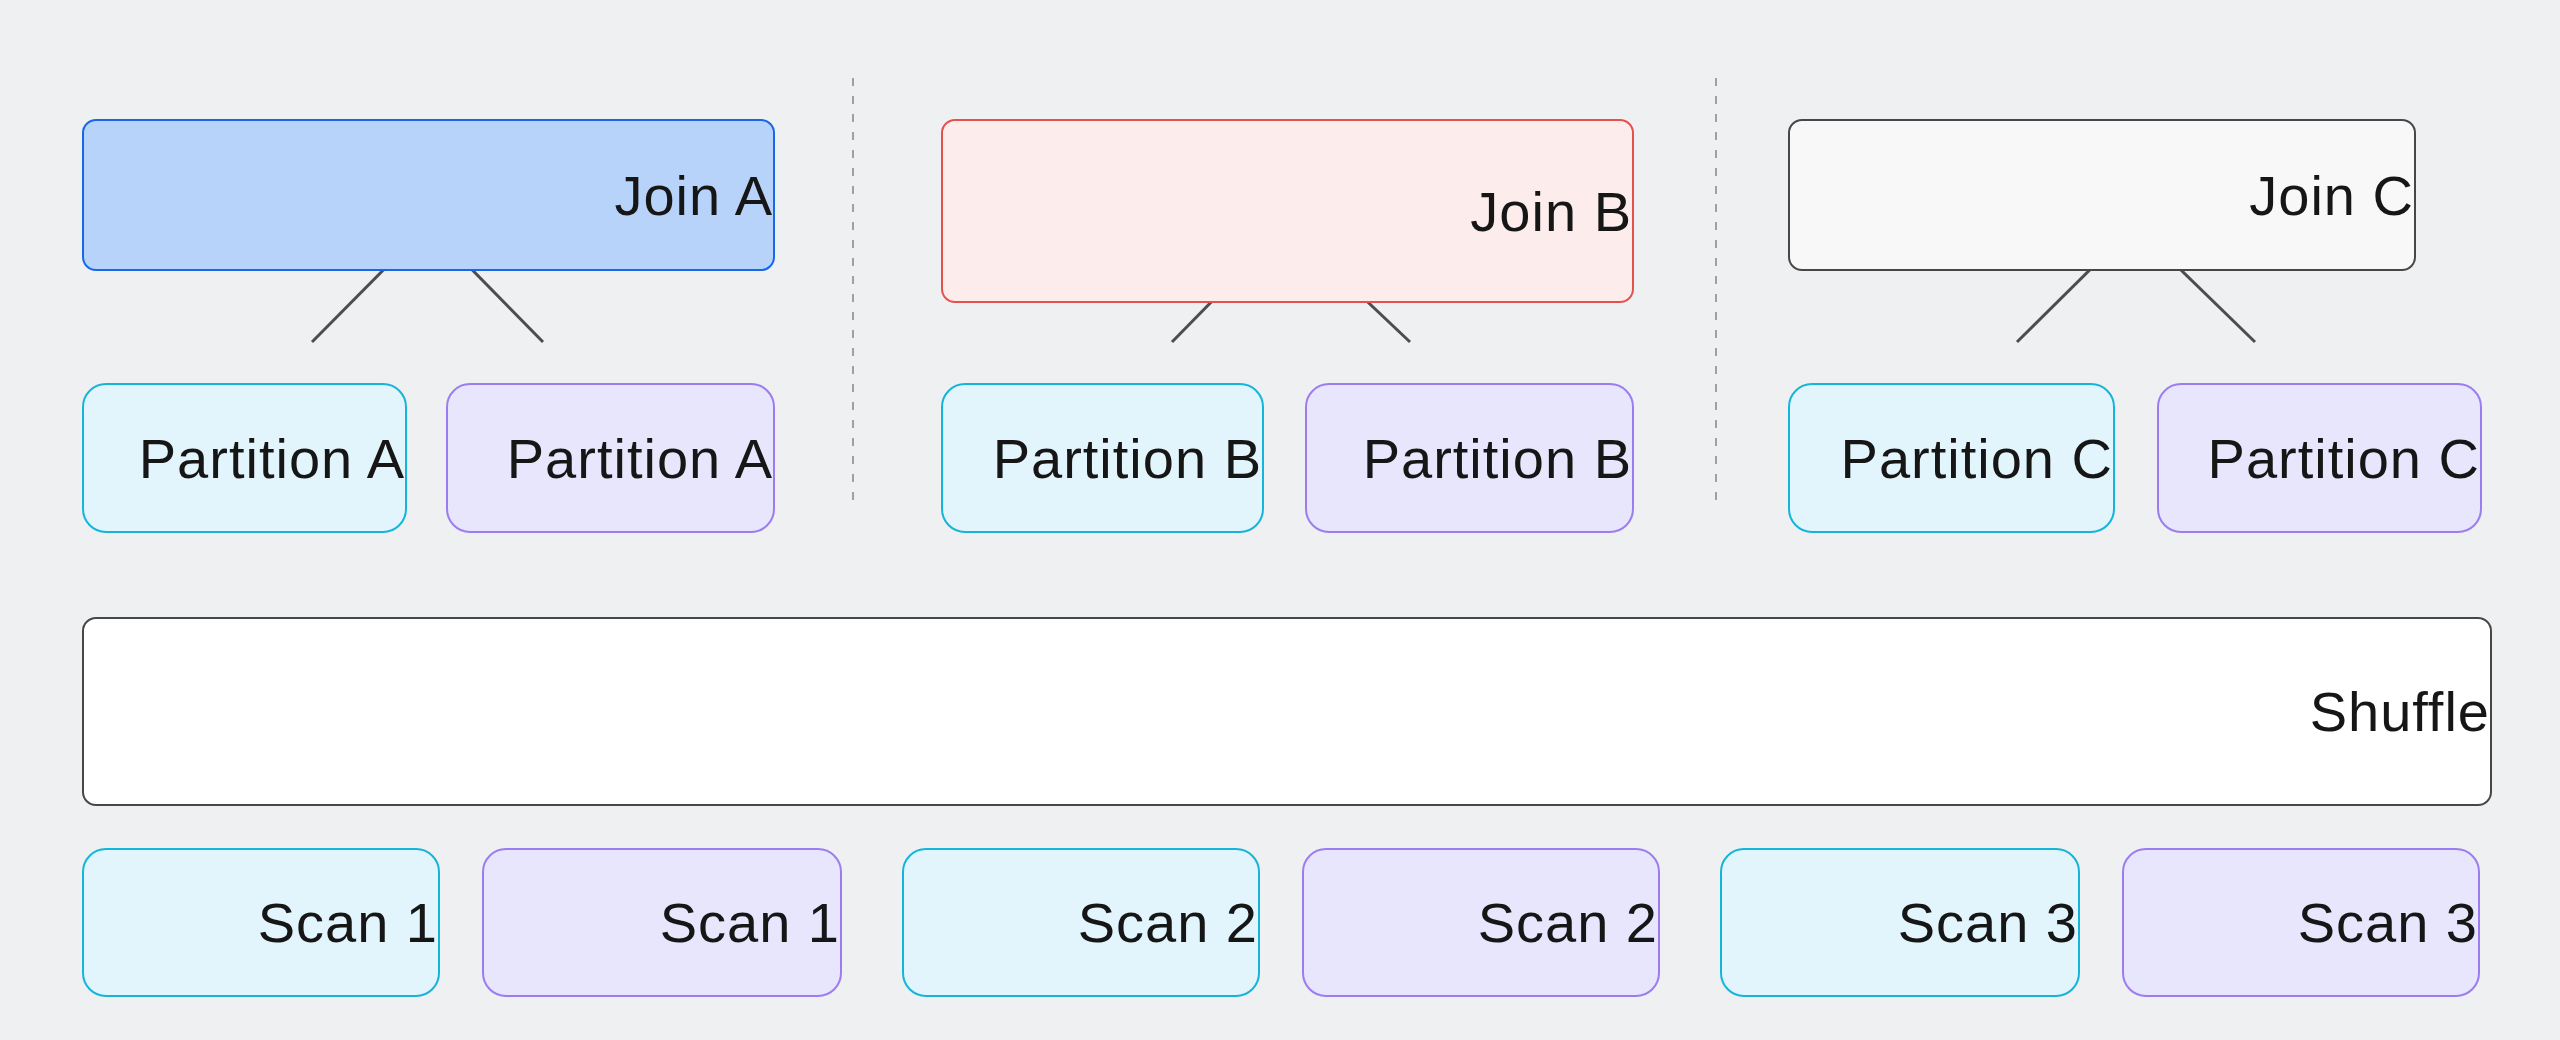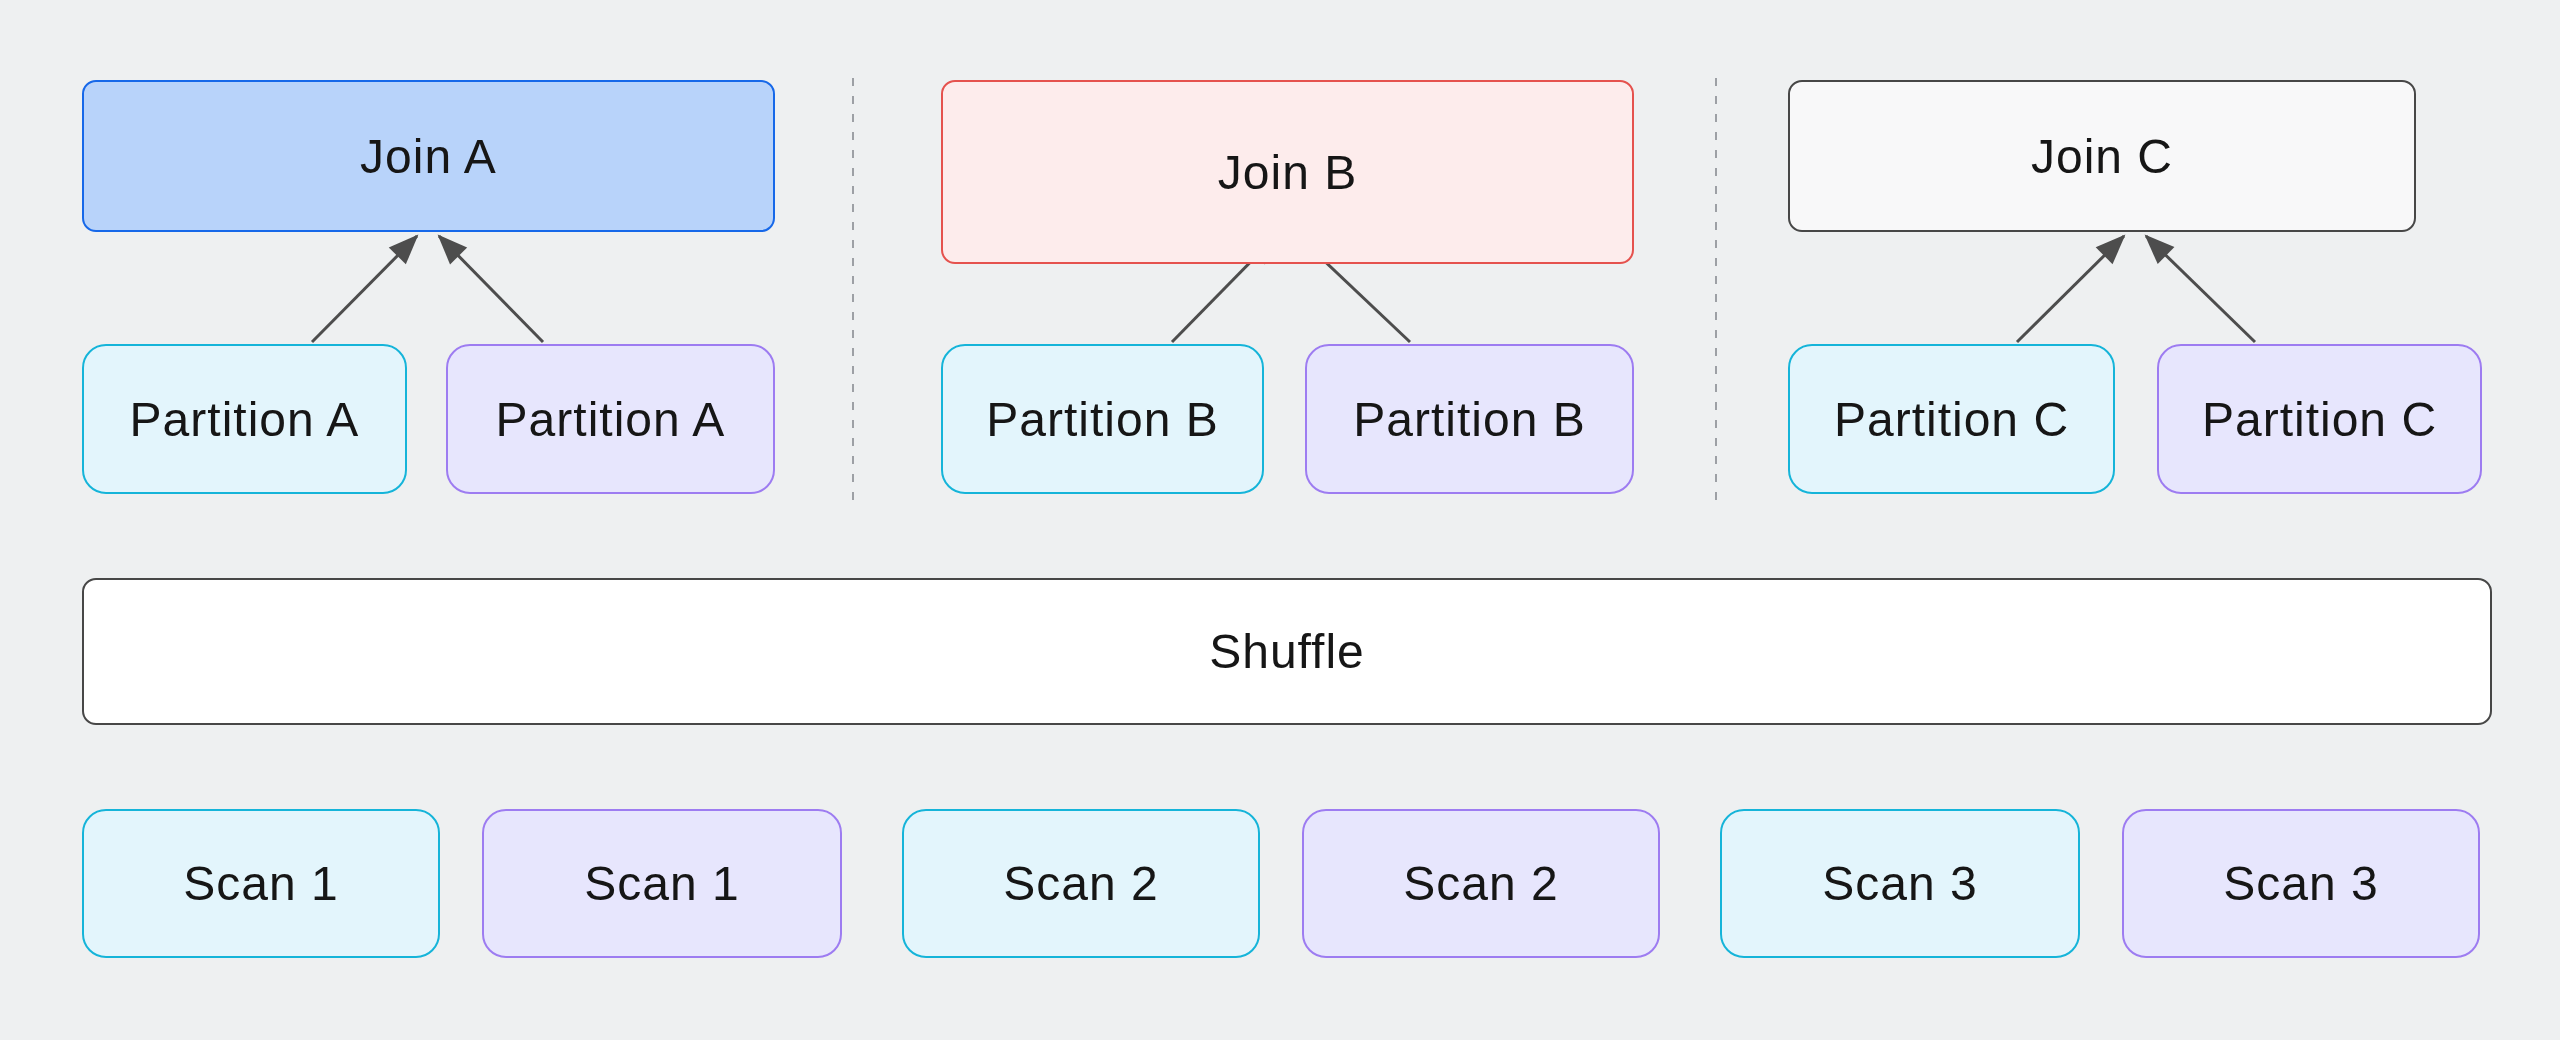--- a/index.html
+++ b/index.html
@@ -24,27 +24,28 @@
     top: 0;
     width: 2560px;
     height: 1040px;
     pointer-events: none;
   }
   .node {
     position: absolute;
     box-sizing: border-box;
     display: flex;
     align-items: center;
-    justify-content: center;
-    font-size: 48px;
+    justify-content: flex-end;
+    font-size: 56px;
     font-weight: 500;
     letter-spacing: 1px;
     color: var(--text, #161616);
     border-style: solid;
     border-width: 2px;
+    margin-top: 39px;
   }
   .join-node { border-radius: 14px; border-width: 2.5px; }
   .part-node, .scan-node { border-radius: 24px; }
   .shuffle-node { border-radius: 14px; border-width: 2.5px; }
 
   .scheme-join-a { background: var(--join_a_fill); border-color: var(--join_a_border); }
   .scheme-join-b { background: var(--join_b_fill); border-color: var(--join_b_border); }
   .scheme-join-c { background: var(--join_c_fill); border-color: var(--join_c_border); }
   .scheme-cyan   { background: var(--cyan_fill);   border-color: var(--cyan_border); }
   .scheme-purple { background: var(--purple_fill); border-color: var(--purple_border); }
@@ -114,21 +115,21 @@
     <span>Partition B</span>
   </div>
 
   <div class="node part-node scheme-cyan" style="left:1788px; top:344px; width:327px; height:150px;">
     <span>Partition C</span>
   </div>
   <div class="node part-node scheme-purple" style="left:2157px; top:344px; width:325px; height:150px;">
     <span>Partition C</span>
   </div>
 
-  <div class="node shuffle-node scheme-neutral" style="left:82px; top:578px; width:2410px; height:147px;">
+  <div class="node shuffle-node scheme-neutral" style="left:82px; top:578px; width:2410px; height:189px;">
     <span>Shuffle</span>
   </div>
 
   <div class="node scan-node scheme-cyan" style="left:82px; top:809px; width:358px; height:149px;">
     <span>Scan 1</span>
   </div>
   <div class="node scan-node scheme-purple" style="left:482px; top:809px; width:360px; height:149px;">
     <span>Scan 1</span>
   </div>
   <div class="node scan-node scheme-cyan" style="left:902px; top:809px; width:358px; height:149px;">

